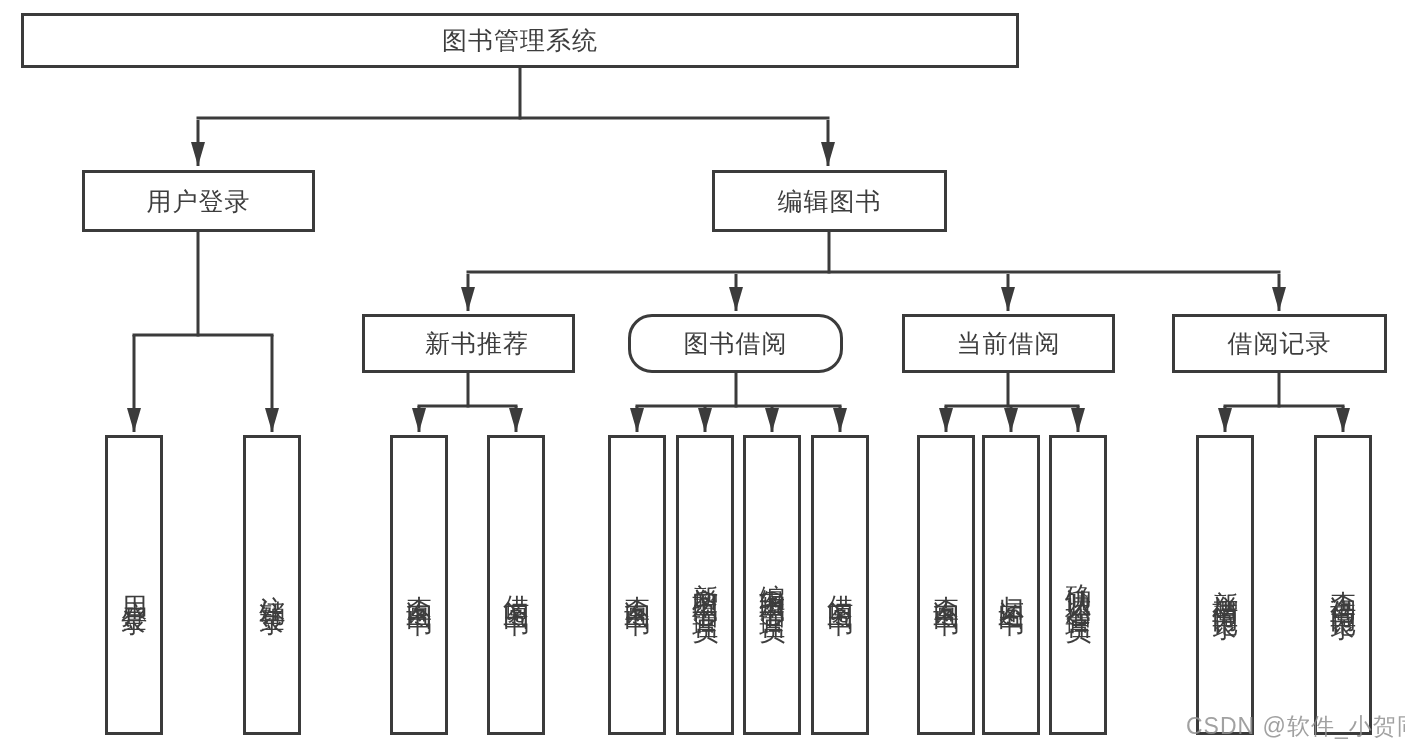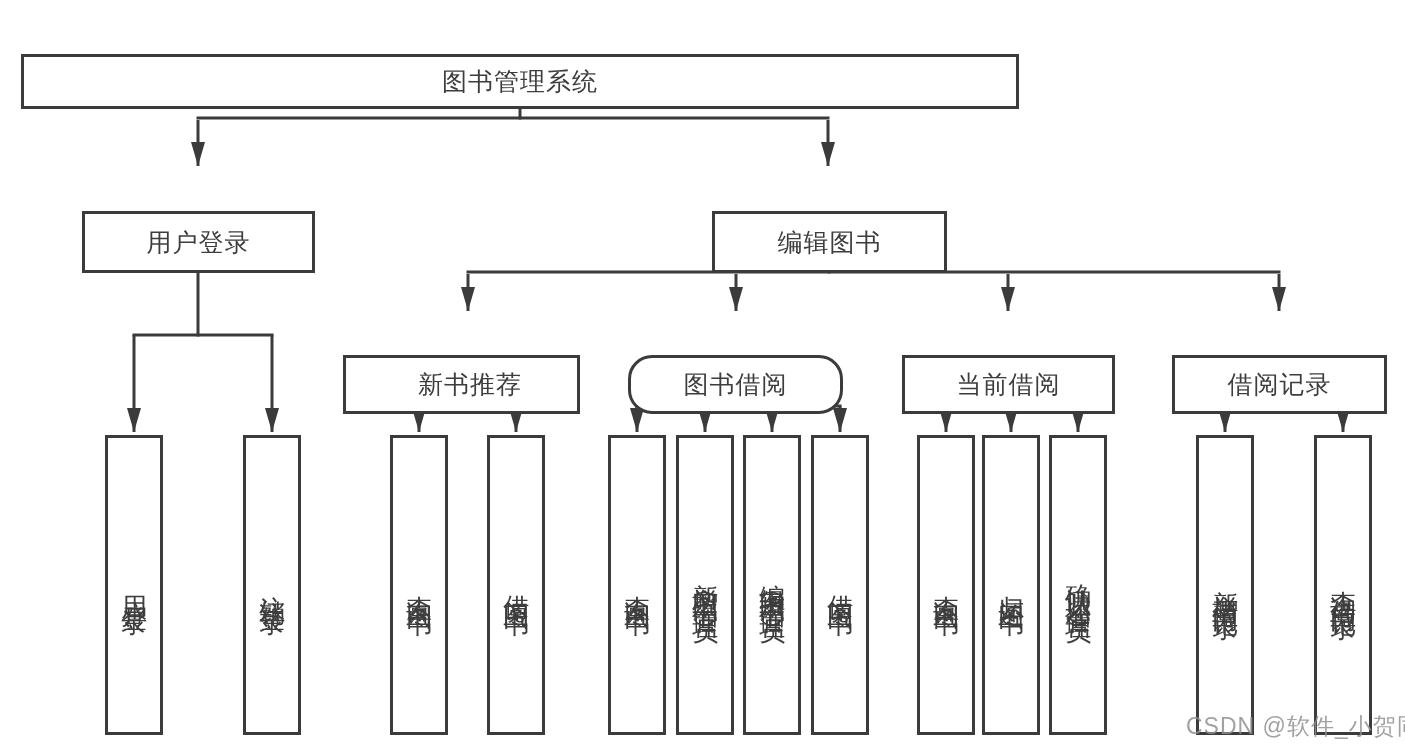--- a/index.html
+++ b/index.html
@@ -20,21 +20,21 @@
     position:absolute;
     box-sizing:border-box;
     background:#fff;
     border:3px solid var(--line);
     color:var(--text);
     display:flex;
     align-items:center;
     justify-content:center;
     z-index:2;
   }
-  .hbox{font-size:25px;letter-spacing:1px;white-space:nowrap;margin-top:41px;}
+  .hbox{font-size:25px;letter-spacing:1px;white-space:nowrap;}
   .vbox span{
     writing-mode:vertical-rl;
     text-orientation:mixed;
     font-size:26px;
     line-height:1.05;
     letter-spacing:5px;
     white-space:nowrap;
   }
   .watermark{
     position:absolute;
@@ -105,21 +105,21 @@
     <span>图书管理系统</span>
   </div>
 
   <div class="node hbox" style="left:82px;top:170px;width:233px;height:62px;">
     <span>用户登录</span>
   </div>
   <div class="node hbox" style="left:712px;top:170px;width:235px;height:62px;">
     <span>编辑图书</span>
   </div>
 
-  <div class="node hbox" style="left:343px;top:314px;width:237px;height:59px;padding-left:17px;">
+  <div class="node hbox" style="left:362px;top:314px;width:213px;height:59px;padding-left:17px;">
     <span>新书推荐</span>
   </div>
   <div class="node hbox" style="left:628px;top:314px;width:215px;height:59px;border-radius:24px;">
     <span>图书借阅</span>
   </div>
   <div class="node hbox" style="left:902px;top:314px;width:213px;height:59px;">
     <span>当前借阅</span>
   </div>
   <div class="node hbox" style="left:1172px;top:314px;width:215px;height:59px;text-align:right;">
     <span>借阅记录</span>

